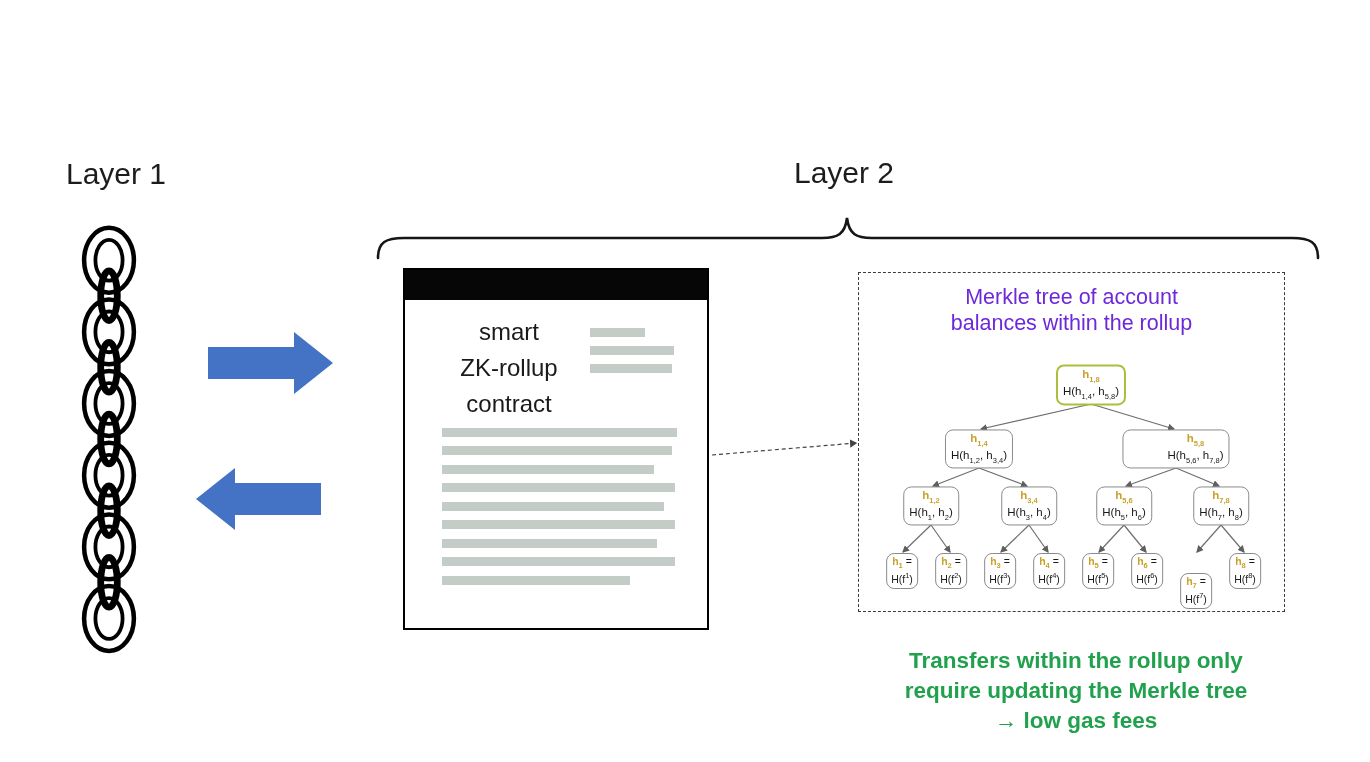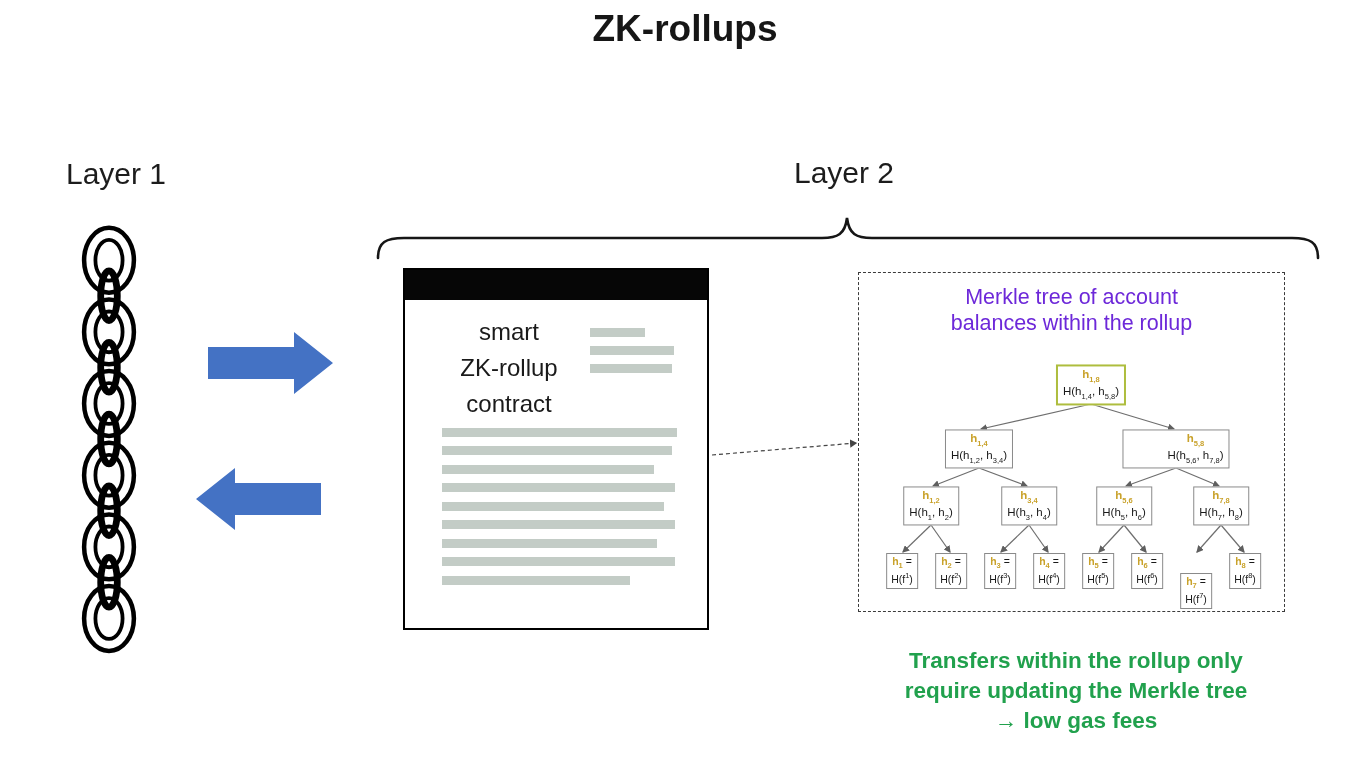--- a/index.html
+++ b/index.html
@@ -26,37 +26,36 @@
   .bar { position:absolute; background:#C3CCC6; height:9px; }
 
   
   .merkle { left:858px; top:272px; width:427px; height:340px;
             border:1.8px dashed #3c3c3c; background:#fff; box-sizing:border-box; }
   .merkle-title { position:absolute; top:11px; left:0; width:100%; text-align:center;
                   font-size:21.5px; line-height:26px; color:#6d28d9; }
   .edges { position:absolute; left:0; top:0; }
 
   .mnode { position:absolute; transform:translate(-50%,-50%); background:#fff;
-           border:1.5px solid #8a8a8a; border-radius:0; padding:1px 5px 2px 5px;
+           border:1.5px solid #8a8a8a; border-radius:8px; padding:1px 5px 2px 5px;
            text-align:center; font-size:11.5px; line-height:1.3; color:#1a1a1a;
            white-space:nowrap; }
   .mnode.root { border-color:#AEBD3E; border-width:2px; }
   .mnode sub, .mnode sup { font-size:7.5px; }
   .mnode.leaf { font-size:10.5px; padding:1px 4px 2px 4px; }
   .gold { color:#C9A22B; font-weight:bold; }
 
   .note { left:860px; top:646px; width:432px; text-align:center;
           font-size:22.5px; font-weight:bold; color:#21A14D; line-height:30px; }
 </style>
 </head>
 <body>
 
 <div class="canvas">
 
-  <div class="abs title">ZK-rollups</div>
 
   <div class="abs layer-label layer1">Layer 1</div>
   <div class="abs layer-label layer2">Layer 2</div>
 
   <svg class="abs" style="left:74px; top:224px;" width="70" height="430" viewBox="0 0 90 570">
     <g stroke="#000" fill="none">
       <ellipse cx="45" cy="48" rx="33" ry="43" stroke-width="6"></ellipse>
       <ellipse cx="45" cy="48" rx="18" ry="27" stroke-width="5"></ellipse>
       <ellipse cx="45" cy="95" rx="11" ry="33" stroke-width="9"></ellipse>
       <ellipse cx="45" cy="143" rx="33" ry="43" stroke-width="6"></ellipse>

